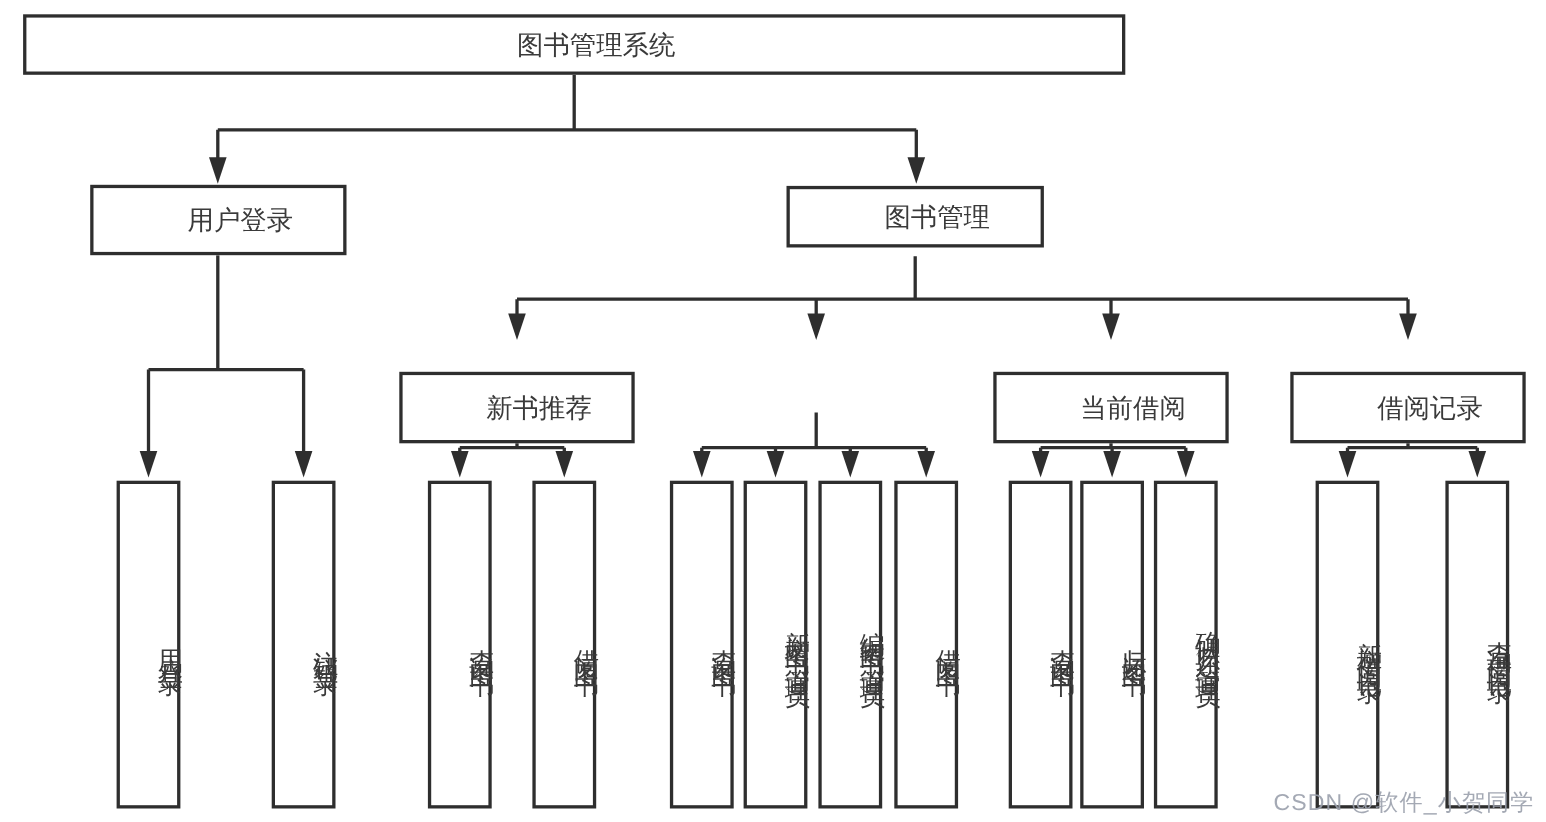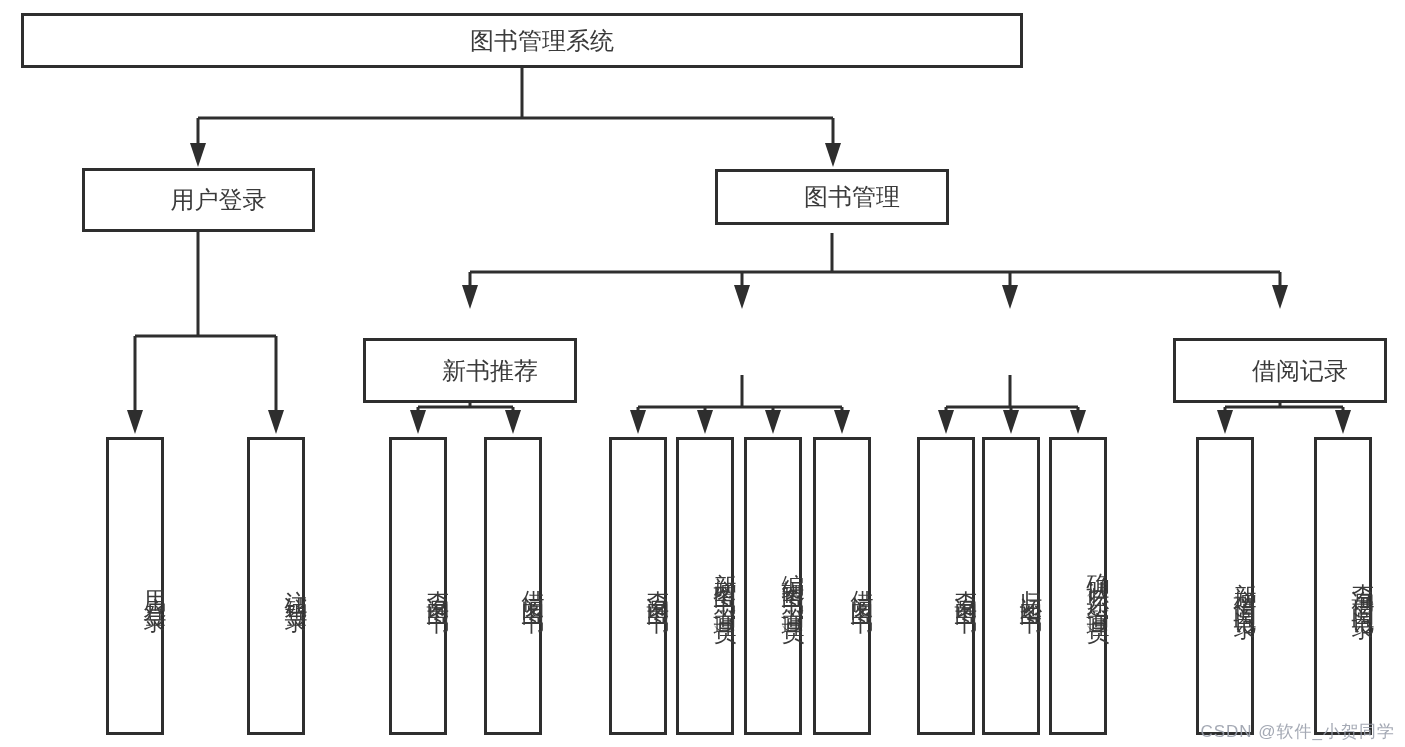--- a/index.html
+++ b/index.html
@@ -51,21 +51,21 @@
   .v-j3{left:744px;}
   .v-j4{left:813px;}
   .v-c1{left:917px;}
   .v-c2{left:982px;}
   .v-c3{left:1049px;}
   .v-r1{left:1196px;}
   .v-r2{left:1314px;}
   .watermark{
     position:absolute;
     right:10px;bottom:4px;
-    font-size:17px;
+    font-size:21px;
     color:rgba(154,160,172,0.9);
     z-index:3;
     letter-spacing:1px;
   }
   .wires path{stroke:#2e2e2e;stroke-width:3;fill:none;}
   .wires polygon{fill:#2e2e2e;stroke:none;}
 </style>
 </head>
 <body>
 
@@ -120,20 +120,21 @@
       <polygon points="1335,410 1351,410 1343,434"></polygon>
     </g>
   </svg>
 
   <div class="node b-root">图书管理系统</div>
 
   <div class="node b-user">用户登录</div>
   <div class="node b-mgmt">图书管理</div>
 
   <div class="node l3 b-new">新书推荐</div>
+  <div class="node l3 b-current">当前借阅</div>
   <div class="node l3 b-records">借阅记录</div>
 
   <div class="node vnode v-u1">用户登录</div>
   <div class="node vnode v-u2">注销登录</div>
 
   <div class="node vnode v-n1">查询图书</div>
   <div class="node vnode v-n2">借阅图书</div>
 
   <div class="node vnode v-j1">查询图书</div>
   <div class="node vnode v-j2">新增图书（管理员）</div>

